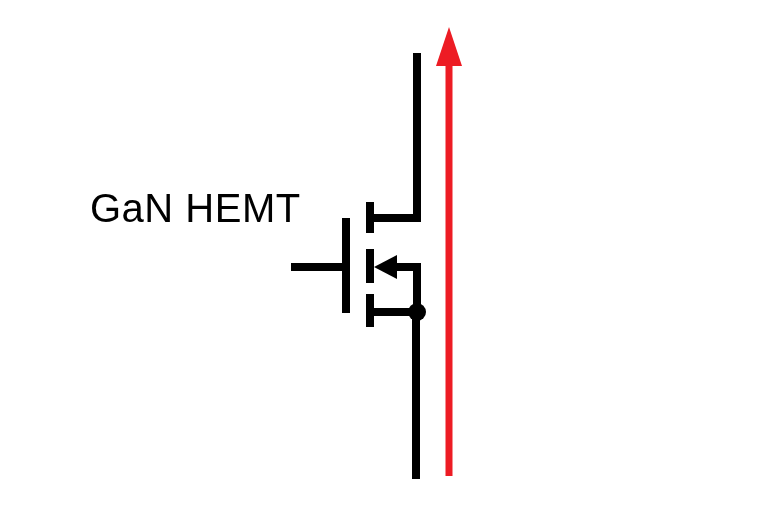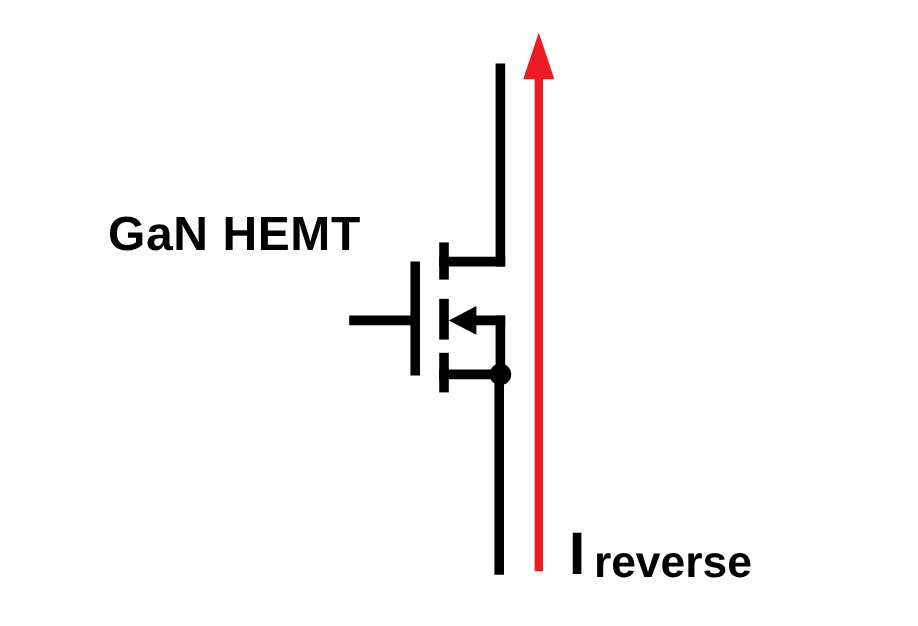--- a/index.html
+++ b/index.html
@@ -22,23 +22,23 @@
   }
   .canvas svg { position: absolute; left: 0; top: 0; }
 
   .wire  { stroke: var(--wire); stroke-width: 8; fill: none; }
   .wire-fill { fill: var(--wire); stroke: none; }
   .red-line { stroke: var(--reverse-current-arrow); stroke-width: 7; fill: none; }
   .red-fill { fill: var(--reverse-current-arrow); stroke: none; }
 
   .transistor-label {
     position: absolute;
-    left: 90px; top: 175px;
+    left: 90px; top: 188px;
     font-size: 40px;
-    font-weight: bold;
+    font-weight: normal;
     color: var(--text);
     letter-spacing: 0.5px;
     white-space: nowrap;
     line-height: 1;
   }
   .current-label {
     position: absolute;
     left: 474px; top: 436px;
     color: var(--text);
     white-space: nowrap;
@@ -87,17 +87,14 @@
 
     <line class="wire" x1="366" y1="312" x2="421" y2="312"></line>
     <line class="wire" x1="416" y1="312" x2="416" y2="479"></line>
 
     <line class="red-line" x1="449" y1="60" x2="449" y2="476"></line>
     <polygon class="red-fill" points="449,27 436,66 462,66"></polygon>
   </svg>
 
   <div class="transistor-label">GaN HEMT</div>
 
-  <div class="current-label">
-    <span class="symbol">I</span><span class="subscript">reverse</span>
-  </div>
 
 </div>
 
 </body></html>

